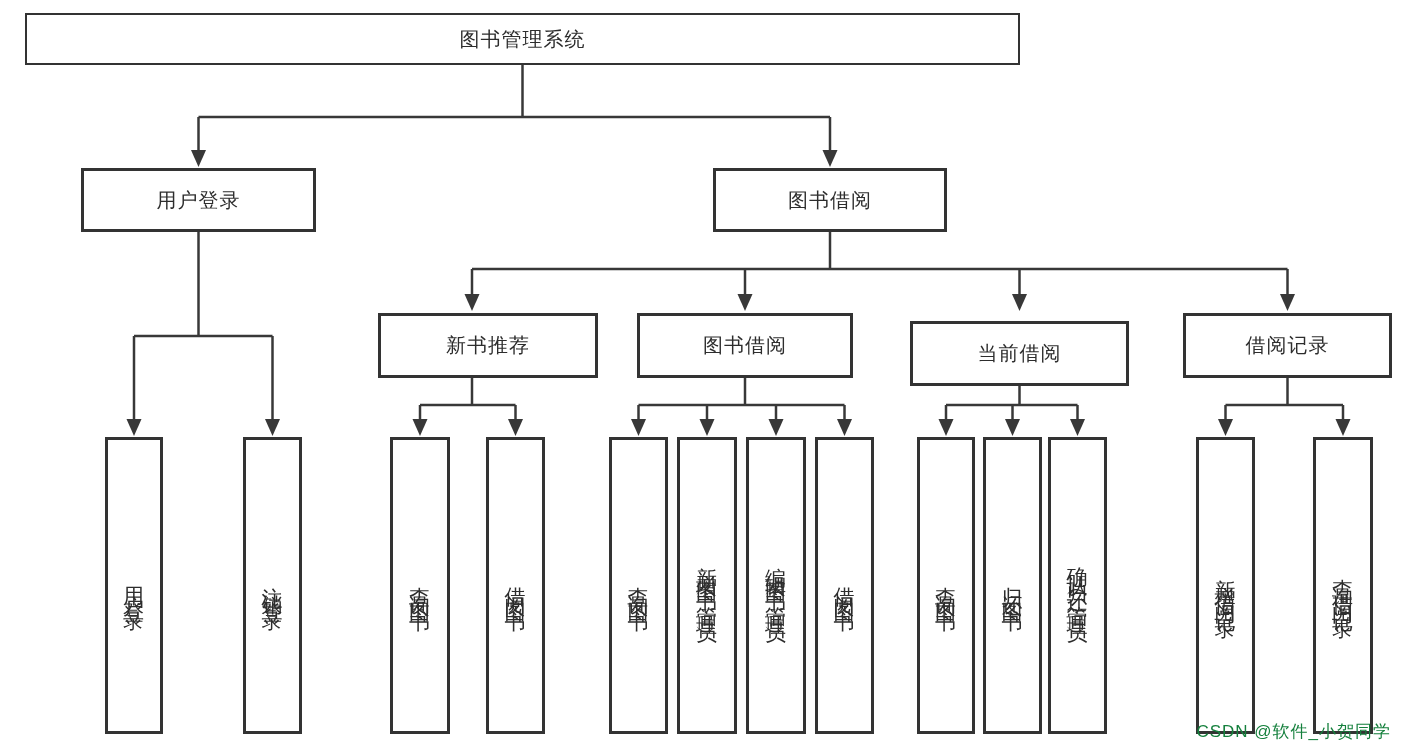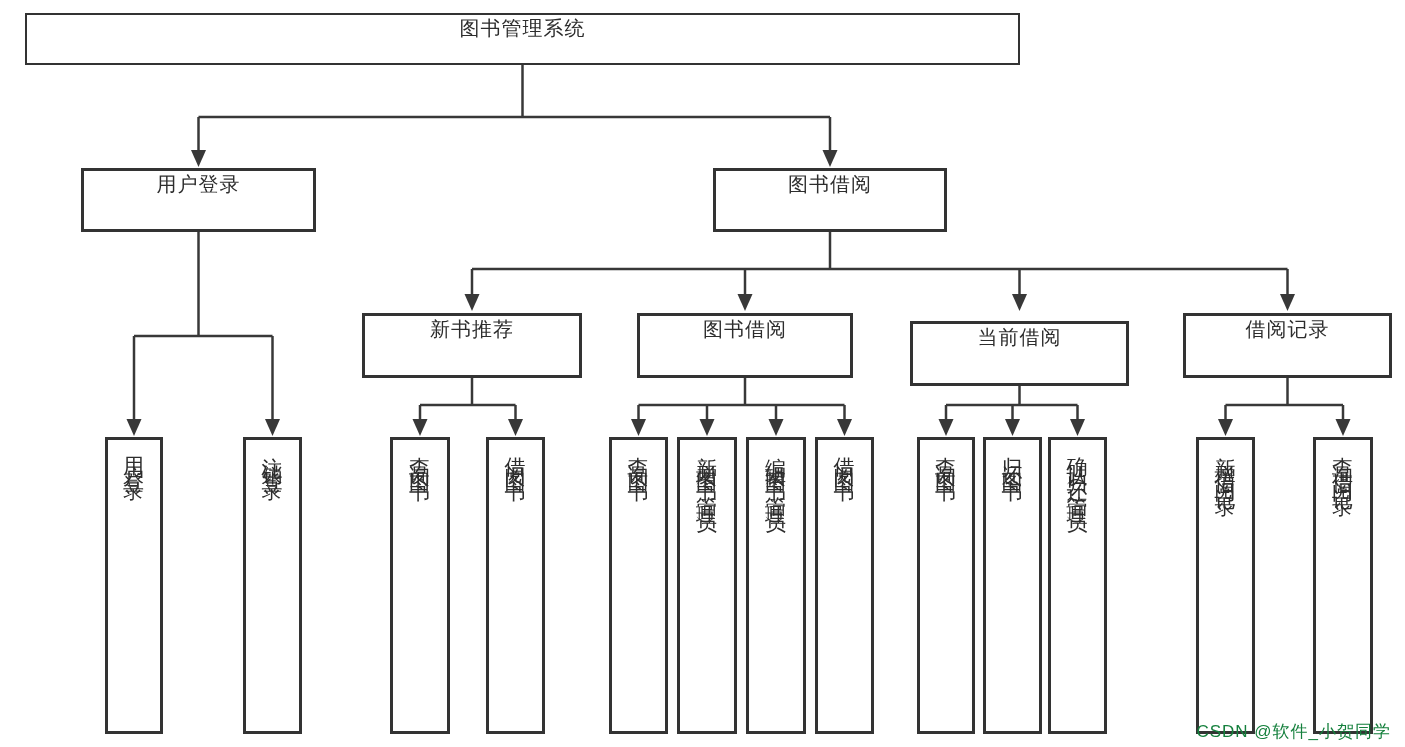--- a/index.html
+++ b/index.html
@@ -19,20 +19,21 @@
     position: absolute;
     left: 0; top: 0;
     width: 1405px; height: 747px;
   }
   .box {
     position: absolute;
     background: #ffffff;
     border: 3px solid #333333;
     box-sizing: border-box;
     display: flex;
+    align-items: center;
     justify-content: center;
     color: #2d2d2d;
   }
   .hbox span {
     font-size: 20px;
     letter-spacing: 1px;
     white-space: nowrap;
   }
   .vbox span {
     writing-mode: vertical-rl;
@@ -126,21 +127,21 @@
     <span>图书管理系统</span>
   </div>
 
   <div class="box hbox" style="left:81px; top:168px; width:235px; height:64px;">
     <span>用户登录</span>
   </div>
   <div class="box hbox" style="left:713px; top:168px; width:234px; height:64px;">
     <span>图书借阅</span>
   </div>
 
-  <div class="box hbox" style="left:362px; top:313px; width:220px; height:65px;">
+  <div class="box hbox" style="left:378px; top:313px; width:220px; height:65px;">
     <span>新书推荐</span>
   </div>
   <div class="box hbox" style="left:637px; top:313px; width:216px; height:65px;">
     <span>图书借阅</span>
   </div>
   <div class="box hbox" style="left:910px; top:321px; width:219px; height:65px;">
     <span>当前借阅</span>
   </div>
   <div class="box hbox" style="left:1183px; top:313px; width:209px; height:65px;">
     <span>借阅记录</span>

